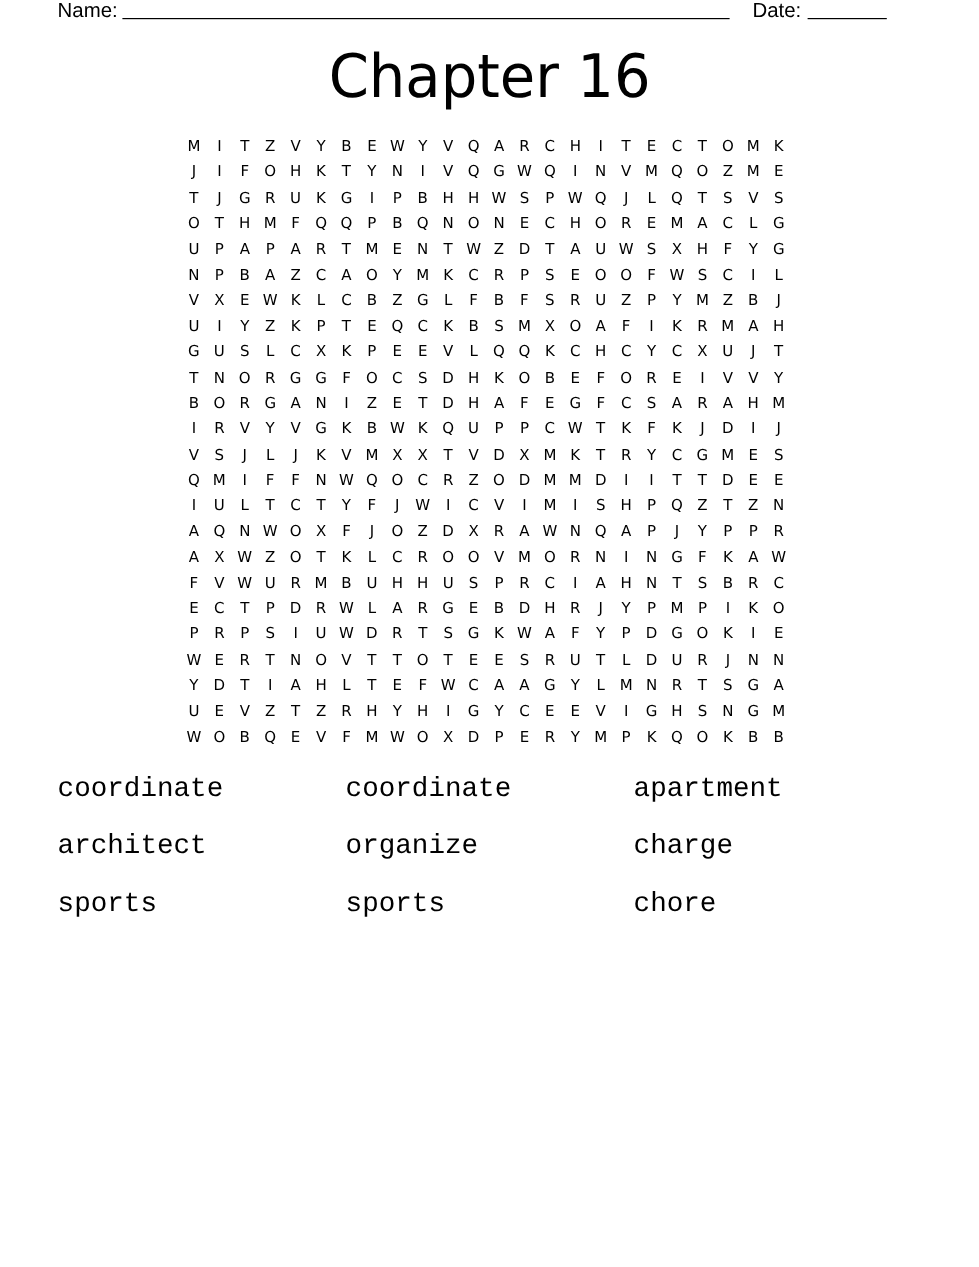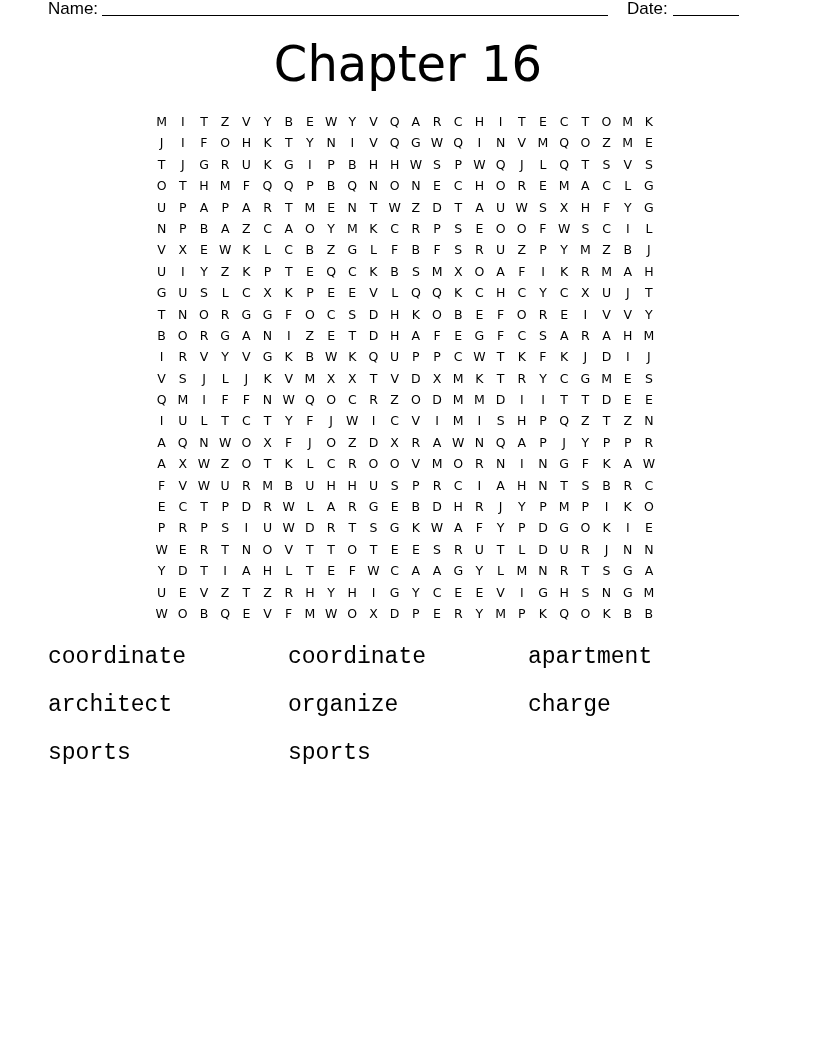--- a/index.html
+++ b/index.html
@@ -625,13 +625,14 @@
 
 <div class="words" id="words">
     <div class="word">coordinate</div>
     <div class="word">coordinate</div>
     <div class="word">apartment</div>
     <div class="word">architect</div>
     <div class="word">organize</div>
     <div class="word">charge</div>
     <div class="word">sports</div>
     <div class="word">sports</div>
+    <div class="word">chore</div>
   </div>
 
 </body></html>

